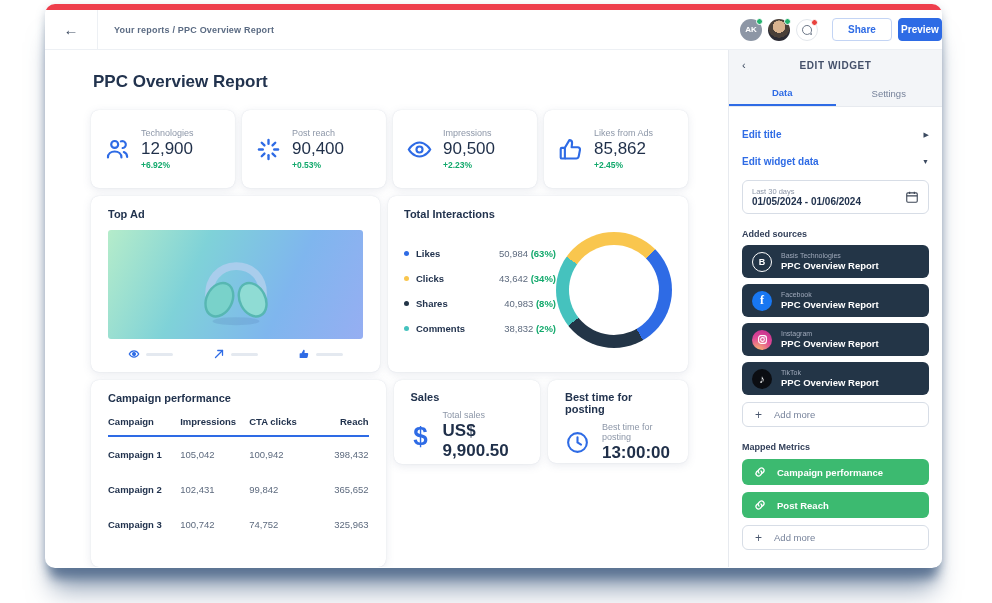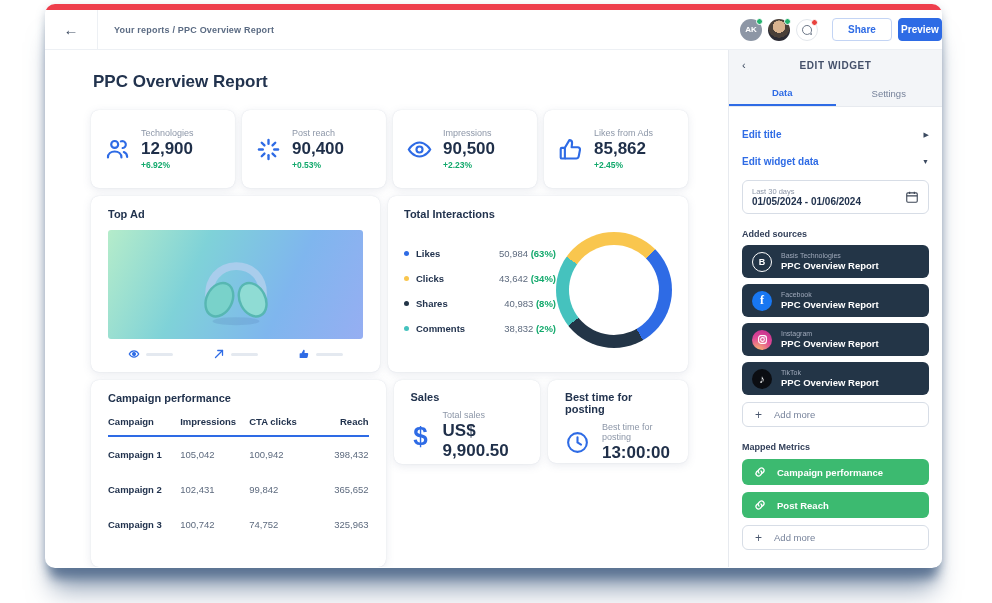--- a/index.html
+++ b/index.html
@@ -37,21 +37,21 @@
   .main { display:flex; height:517px; }
   .report { flex:1; padding:18px 40px 0 46px; overflow:hidden; }
   .page-title { font-size:17px; font-weight:bold; color:#22334e; margin:4px 0 18px 2px; }
 
   .card { background:#fff; border-radius:8px; box-shadow:0 2px 8px rgba(110,127,154,0.16), 0 0 1px rgba(110,127,154,0.25); }
 
   .metrics-row { display:grid; grid-template-columns:repeat(4,1fr); gap:7px; }
   .metric-card { height:78px; display:flex; align-items:center; padding:0 10px 0 13px; gap:10px; }
   .metric-icon { width:27px; height:27px; flex:0 0 27px; }
   .metric-label { font-size:9px; color:#8d97a8; margin-bottom:2px; }
-  .metric-value { font-size:17px; font-weight:bold; color:#1f2f49; line-height:1.05; }
+  .metric-value { font-size:17px; font-weight:normal; color:#1f2f49; line-height:1.05; }
   .metric-delta { font-size:8.5px; font-weight:bold; color:#12a96c; margin-top:2px; }
 
   .row2 { display:grid; grid-template-columns:1fr 1fr; gap:8px; margin-top:8px; }
   .card-title { font-size:11px; font-weight:bold; color:#22334e; }
 
   .topad-card { height:176px; padding:12px 17px; }
   .ad-image { margin-top:10px; height:109px; border-radius:3px;
     background:linear-gradient(115deg,#b5ecca 0%,#7fd2d8 34%,#7fb6ee 68%,#96aef2 100%);
     display:flex; align-items:center; justify-content:center; }
   .ad-stats { margin-top:9px; display:flex; justify-content:space-around; align-items:center; }

